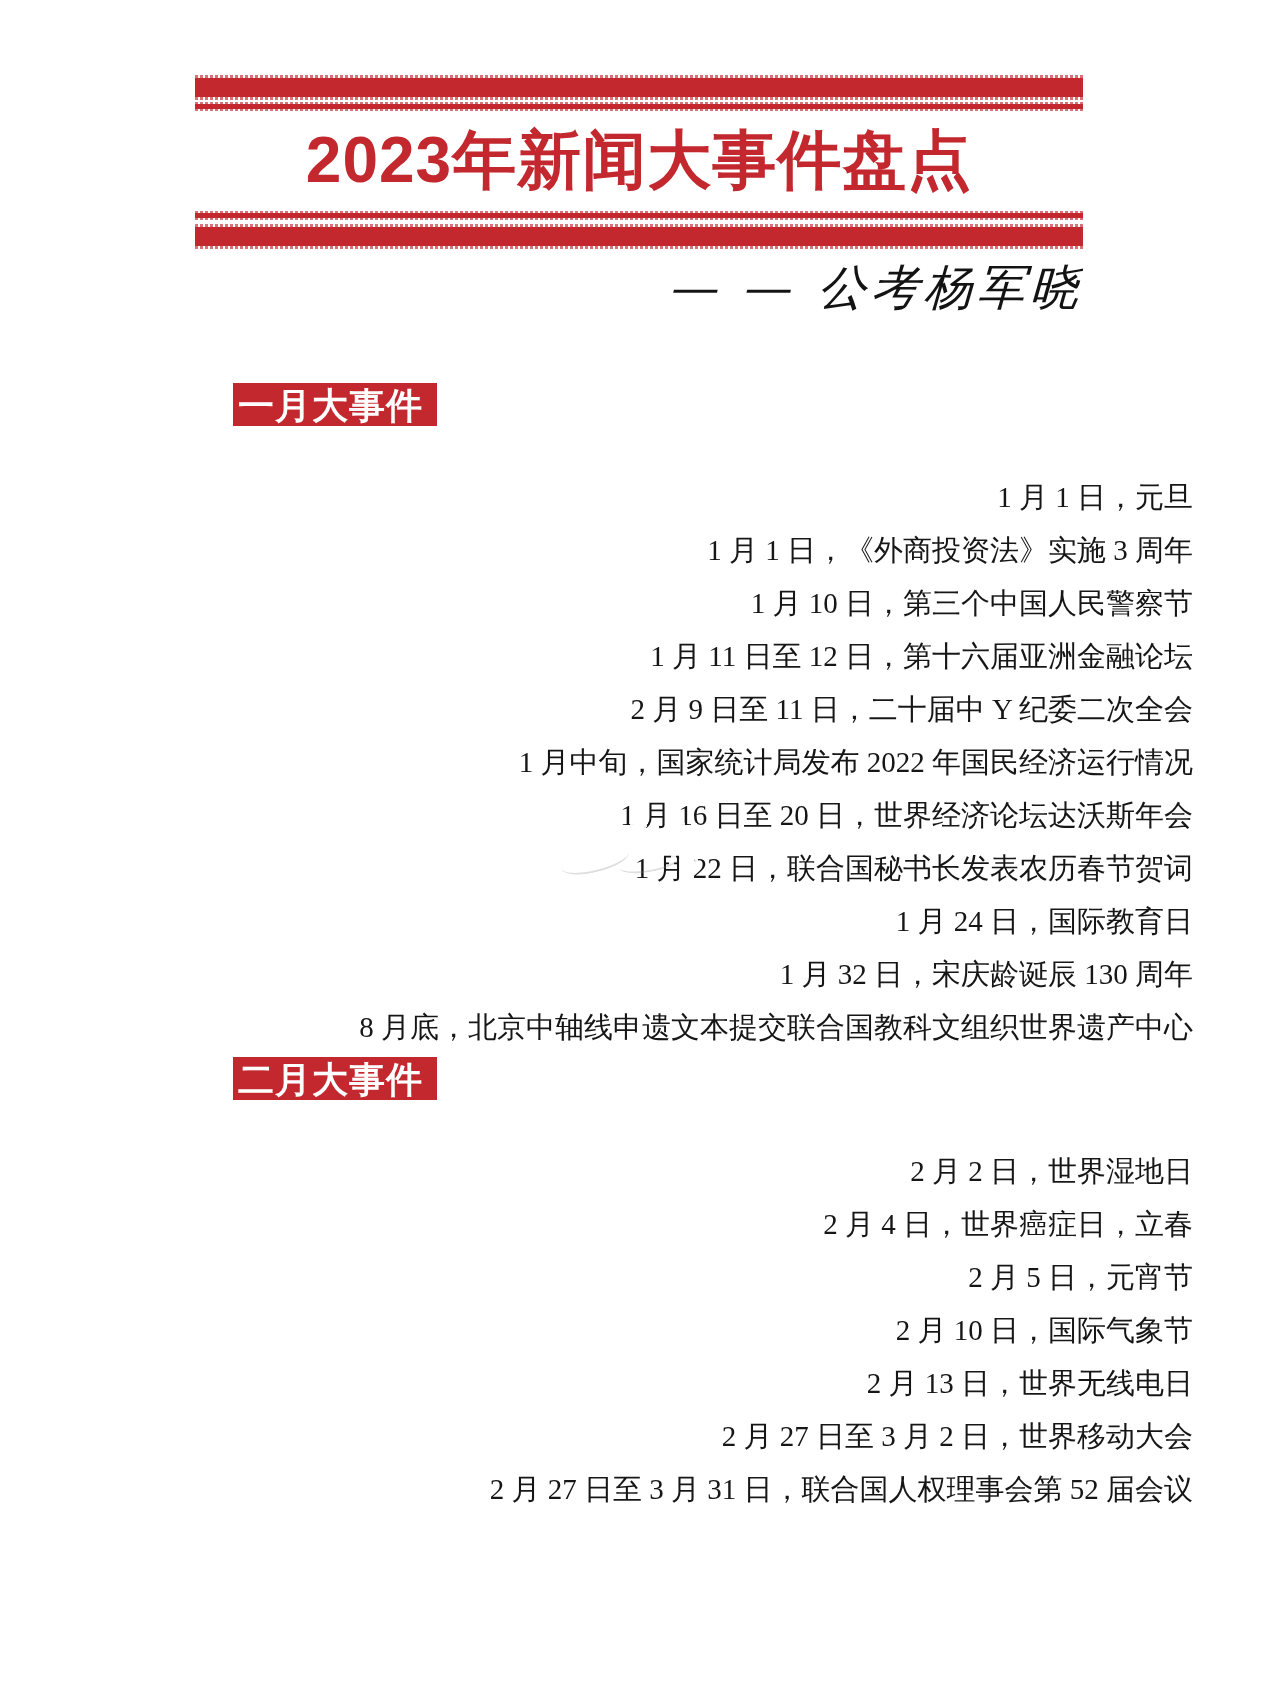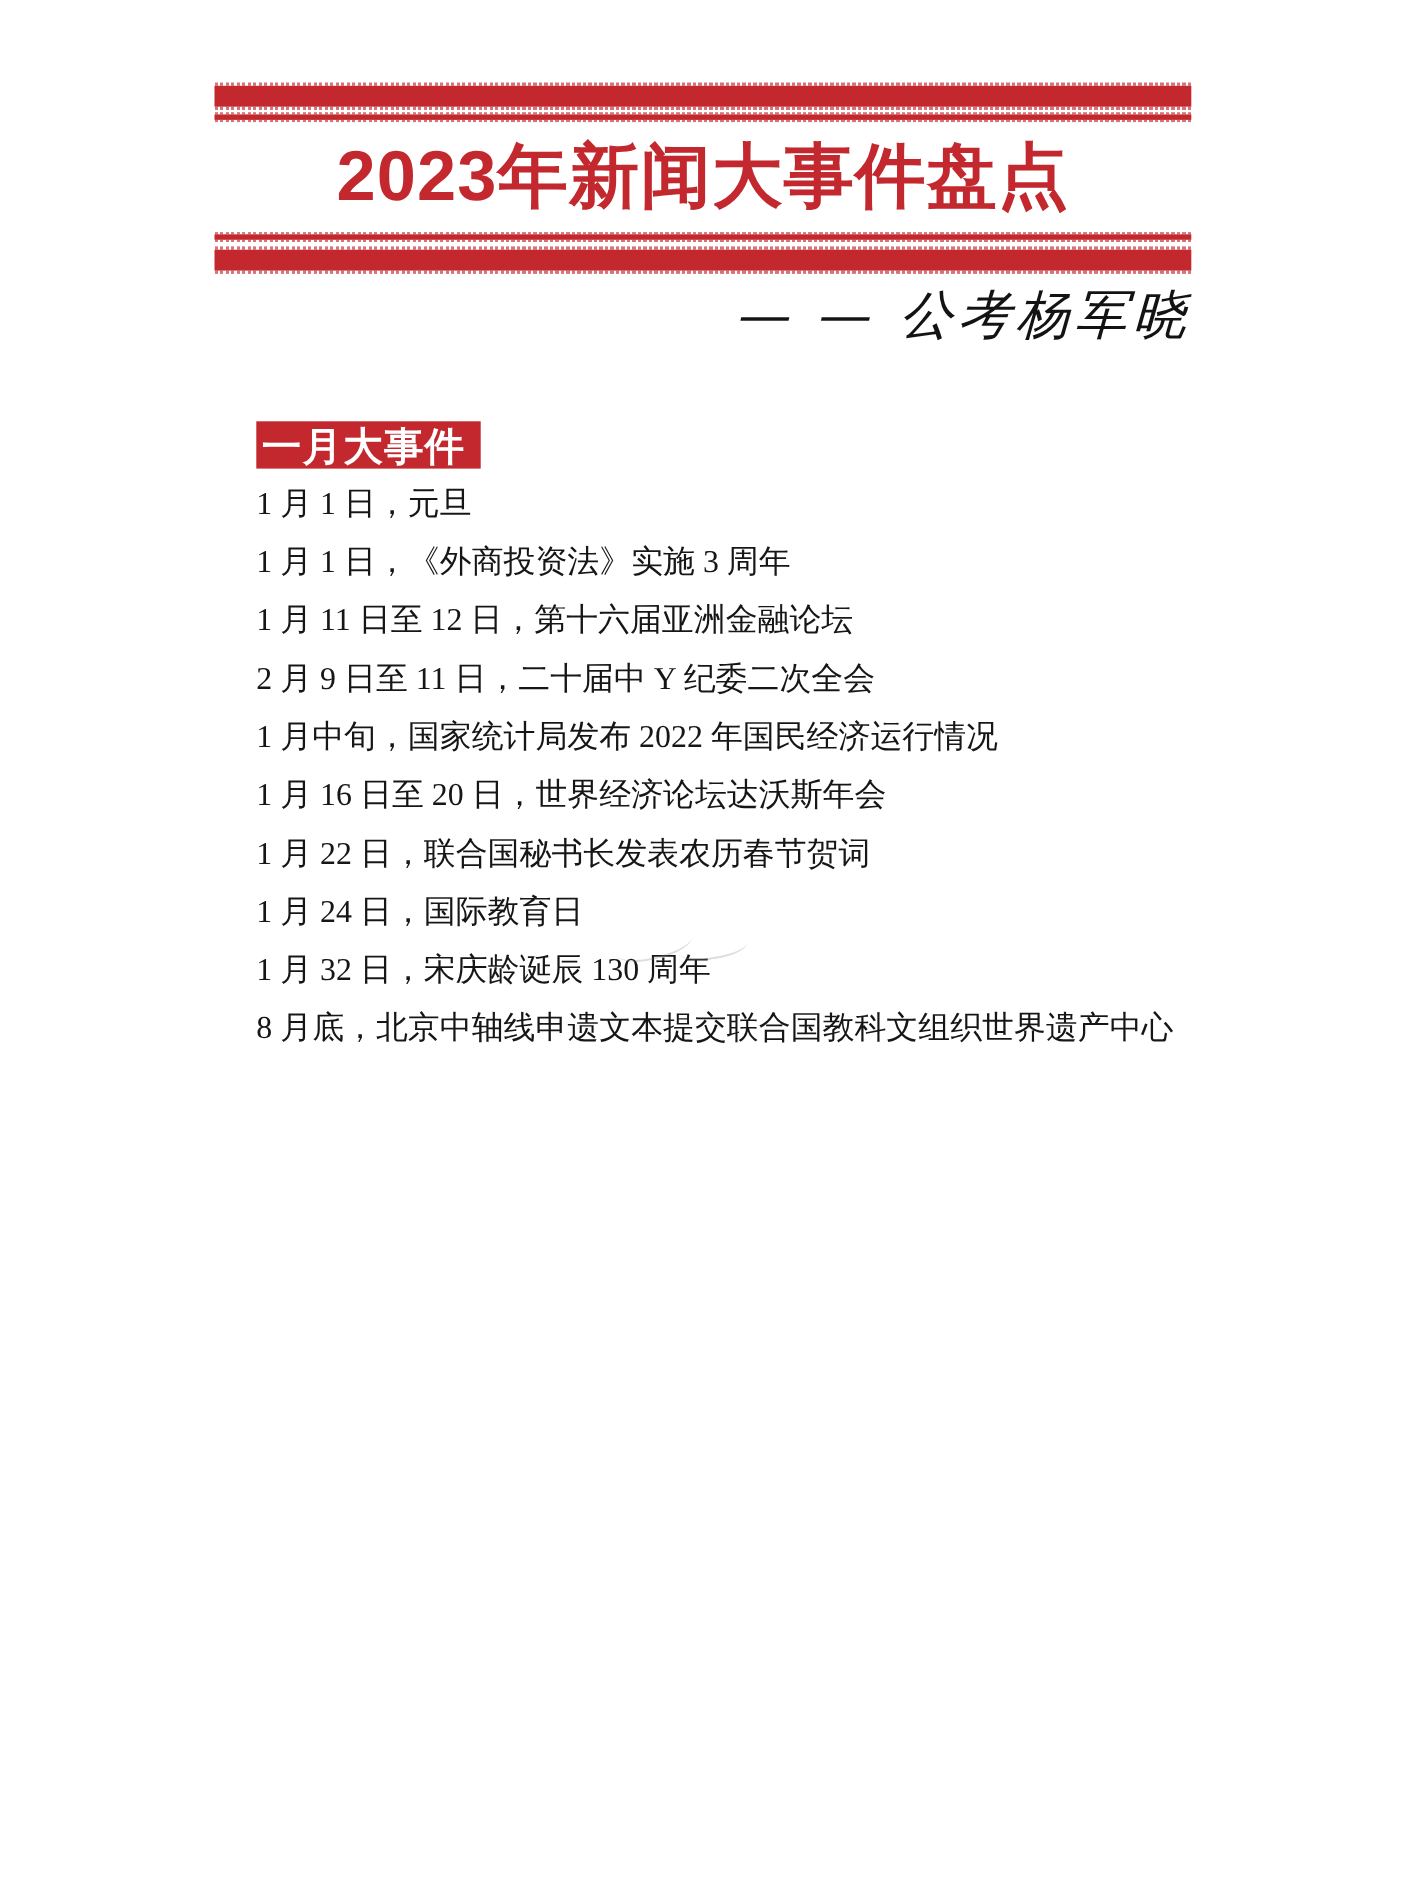--- a/index.html
+++ b/index.html
@@ -62,21 +62,21 @@
   .content { position:absolute; left:233px; top:383px; width:960px; }
   .month-badge {
     display:inline-block;
     height:43px; line-height:45px;
     padding:0 14px 0 5px;
     background:var(--red); color:var(--header-text);
     font-family:"Liberation Sans","DejaVu Sans",sans-serif;
     font-weight:700; font-size:36px; letter-spacing:1px;
     white-space:nowrap;
   }
-  .events { margin-top:17px; }
+  .events { margin-top:56px;text-align:right; }
   .event {
     font-size:29px; line-height:31px;
     margin:0 0 22px 0;
     color:var(--text);
     white-space:nowrap;
   }
   .event:last-child { margin-bottom:0; }
   .month-section + .month-section { margin-top:14px; }
 
   
@@ -115,20 +115,21 @@
   <div class="byline">— — 公考杨军晓</div>
 
   <main class="content">
   <section class="month-section">
     <div class="month-badge">一月大事件</div>
     <div class="events">
   <p class="event">1 月 1 日，元旦</p>
 
   <p class="event">1 月 1 日，《外商投资法》实施 3 周年</p>
 
+  <p class="event">1 月 10 日，第三个中国人民警察节</p>
 
   <p class="event">1 月 11 日至 12 日，第十六届亚洲金融论坛</p>
 
   <p class="event">2 月 9 日至 11 日，二十届中 Y 纪委二次全会</p>
 
   <p class="event">1 月中旬，国家统计局发布 2022 年国民经济运行情况</p>
 
   <p class="event">1 月 16 日至 20 日，世界经济论坛达沃斯年会</p>
 
   <p class="event">1 月 22 日，联合国秘书长发表农历春节贺词</p>
@@ -136,17 +137,35 @@
 
   <p class="event">1 月 24 日，国际教育日</p>
 
 
   <p class="event">1 月 32 日，宋庆龄诞辰 130 周年</p>
 
   <p class="event">8 月底，北京中轴线申遗文本提交联合国教科文组织世界遗产中心</p>
 </div>
   </section>
 
+  <section class="month-section">
+    <div class="month-badge">二月大事件</div>
+    <div class="events">
+  <p class="event">2 月 2 日，世界湿地日</p>
+
+  <p class="event">2 月 4 日，世界癌症日，立春</p>
+
+  <p class="event">2 月 5 日，元宵节</p>
+
+  <p class="event">2 月 10 日，国际气象节</p>
+
+  <p class="event">2 月 13 日，世界无线电日</p>
+
+  <p class="event">2 月 27 日至 3 月 2 日，世界移动大会</p>
+
+  <p class="event">2 月 27 日至 3 月 31 日，联合国人权理事会第 52 届会议</p>
+</div>
+  </section>
 </main>
 
   <div class="wm wm-white"></div>
   <div class="wm wm-gray"></div>
 </div>
 
 </body></html>

